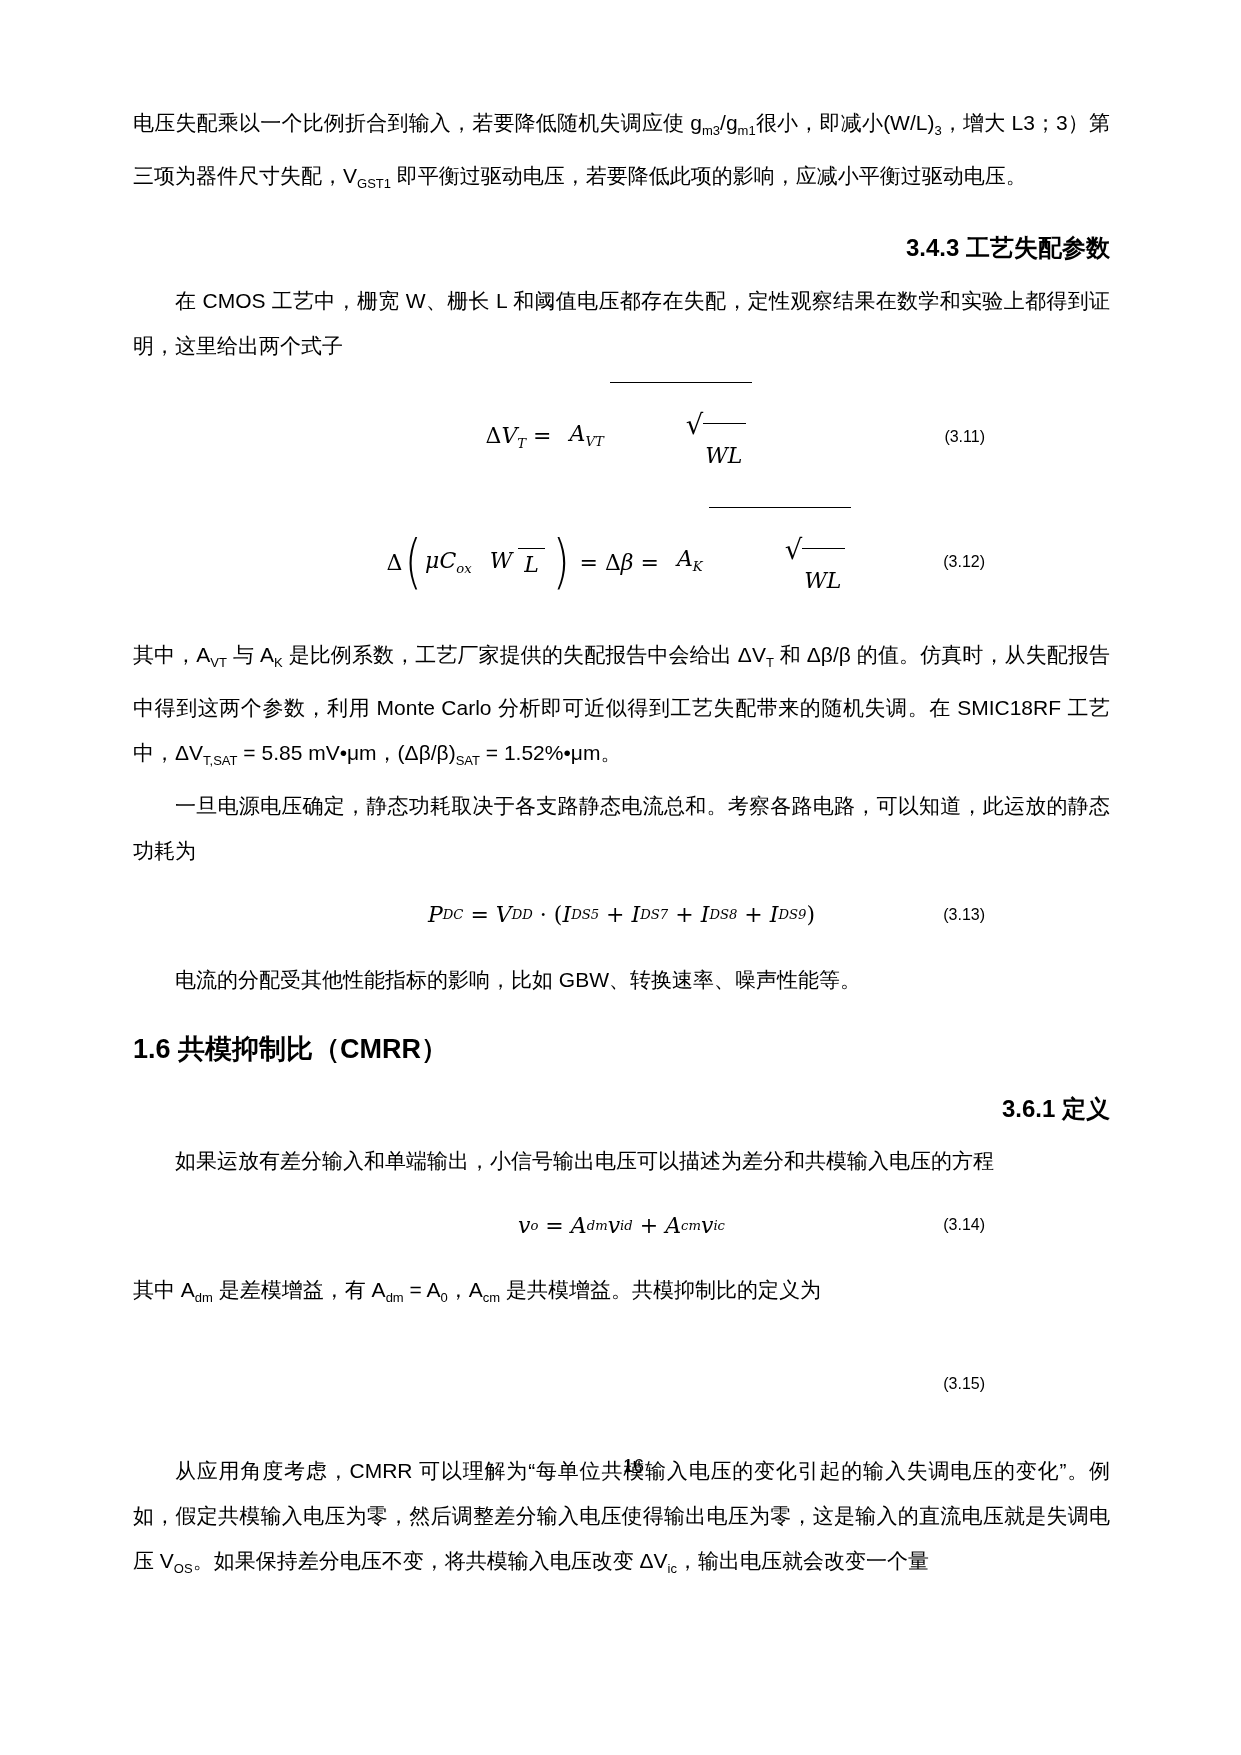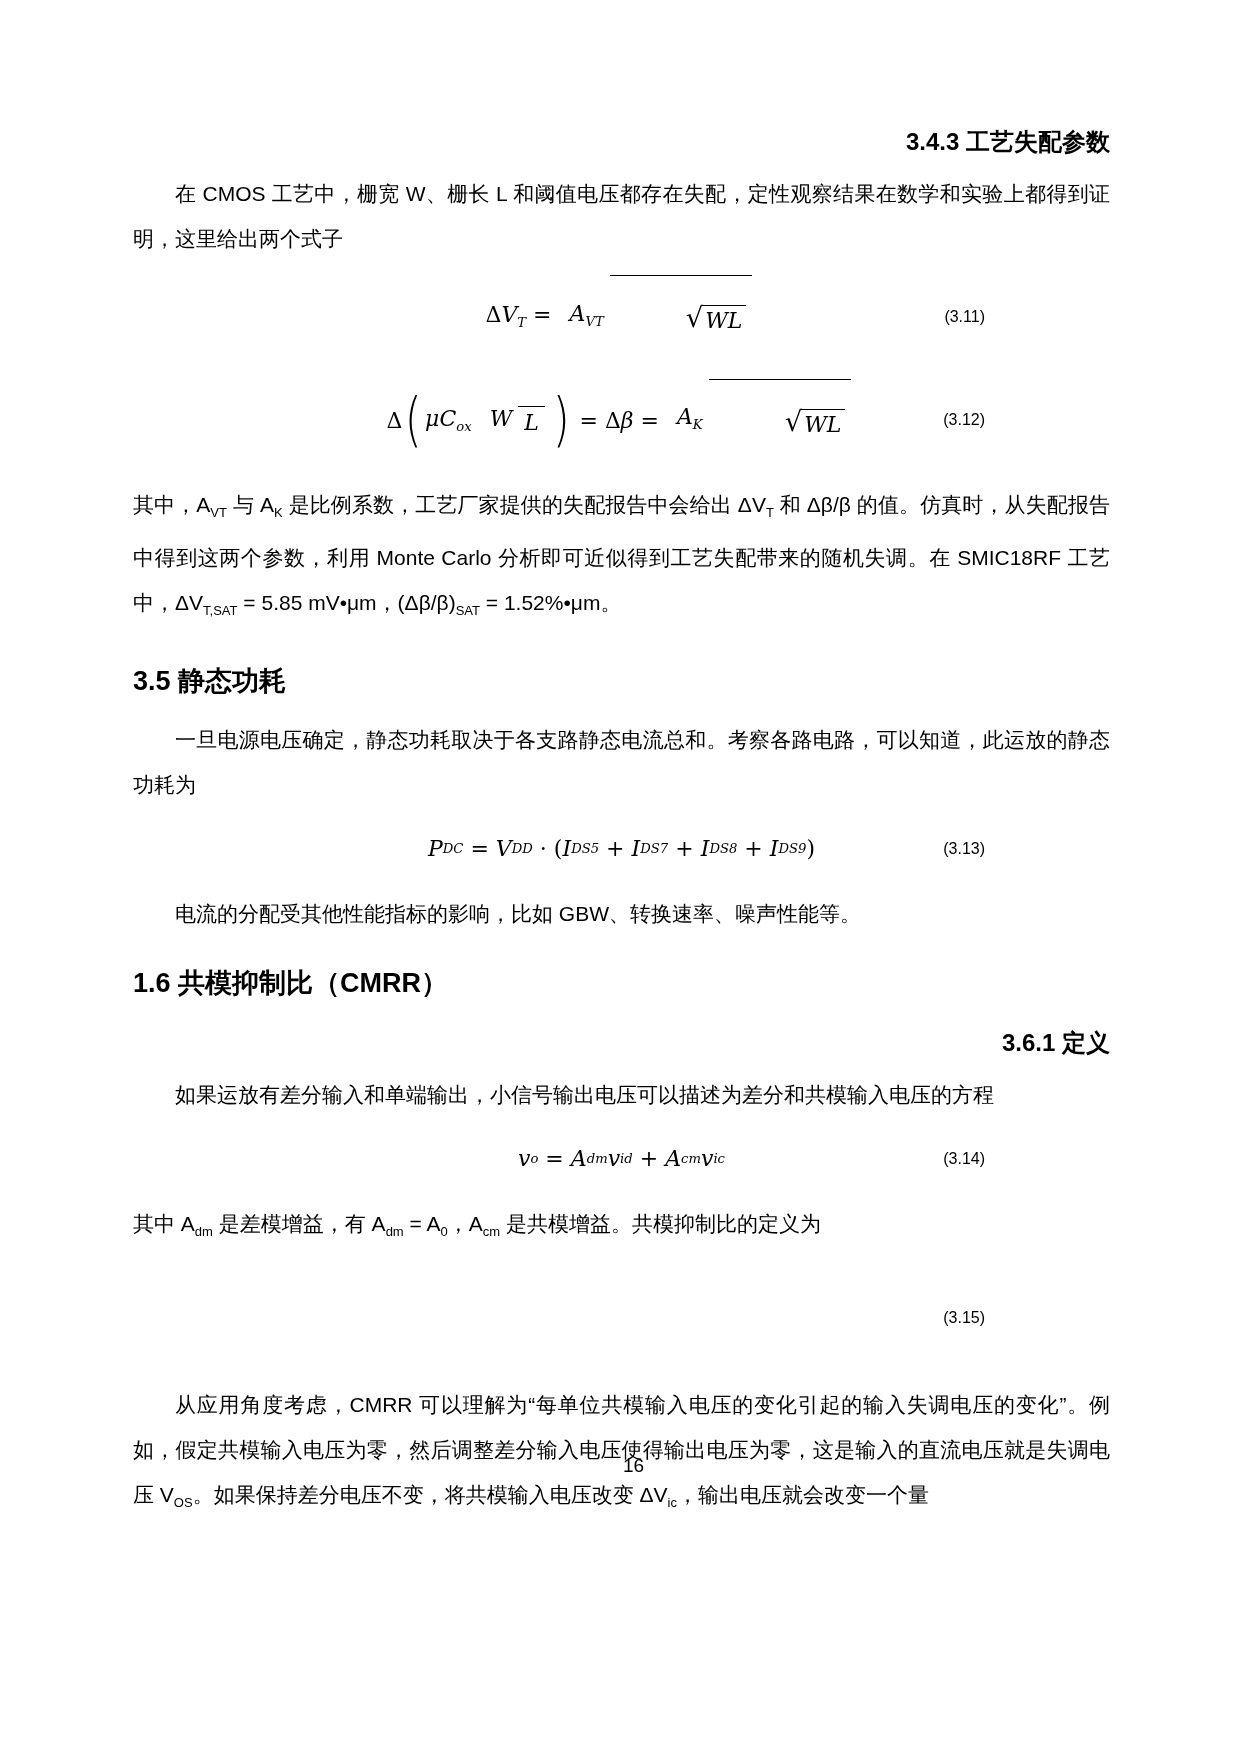--- a/index.html
+++ b/index.html
@@ -67,21 +67,21 @@
     display: inline-flex;
     align-items: center;
     vertical-align: middle;
     margin: 0 5px;
     text-align: center;
   }
   .frac-num { display: block; padding: 0 6px 3px 6px; }
   .frac-den { display: block; border-top: 1.6px solid #000; padding: 3px 6px 0 6px; }
   .sqrt { display: inline-flex; align-items: flex-start; }
   .sqrt-sign { font-size: 1.25em; line-height: 1; }
-  .sqrt-body { border-top: 1.7px solid #000; padding: 2px 4px 0 2px; margin-top: 1px; }
+  .sqrt-body { border-top: 1.7px solid #000; padding: 19px 4px 0 2px; margin-top: 12px; }
   .bigparen {
     font-family: "DejaVu Sans", sans-serif;
     font-weight: 200;
     font-size: 58px;
     line-height: 0.9;
     display: inline-block;
     transform: scaleX(0.75);
   }
   .abs { display: inline-flex; align-items: stretch; margin-left: 4px; }
   .abs-bar { border-left: 1.7px solid #000; margin: 0 2px; }
@@ -94,20 +94,21 @@
     text-align: center;
     font-size: 19px;
     margin-left: 13px;
   }
 </style>
 </head>
 <body>
 
 <div class="page">
 
+  <p class="body-text"><span>电压失配乘以一个比例折合到输入，若要降低随机失调应使 g</span><sub>m3</sub><span>/g</span><sub>m1</sub><span>很小，即减小(W/L)</span><sub>3</sub><span>，增大 L3；3）第三项为器件尺寸失配，V</span><sub>GST1</sub><span> 即平衡过驱动电压，若要降低此项的影响，应减小平衡过驱动电压。</span></p>
 
   <h3 class="h-sub">3.4.3 工艺失配参数</h3>
 
   <p class="body-text indent">
     <span>在 CMOS 工艺中，栅宽 W、栅长 L 和阈值电压都存在失配，定性观察结果在数学和实验上都得到证明，这里给出两个式子</span>
   </p>
 
   <div class="eq-row" style="min-height:80px;">
     <span class="math">
       <span class="tok"><span>Δ</span><i>V</i><sub>T</sub><span> = </span></span>
@@ -143,21 +144,20 @@
             <span class="sqrt-body"><i>WL</i></span>
           </span>
         </span>
       </span>
     </span>
     <span class="eq-label">(3.12)</span>
   </div>
 
   <p class="body-text"><span>其中，A</span><sub>VT</sub><span> 与 A</span><sub>K</sub><span> 是比例系数，工艺厂家提供的失配报告中会给出 ΔV</span><sub>T</sub><span> 和 Δβ/β 的值。仿真时，从失配报告中得到这两个参数，利用 Monte Carlo 分析即可近似得到工艺失配带来的随机失调。在 SMIC18RF 工艺中，ΔV</span><sub>T,SAT</sub><span> = 5.85 mV•μm，(Δβ/β)</span><sub>SAT</sub><span> = 1.52%•μm。</span></p>
 
-  <h2 class="h-section">3.5 静态功耗</h2>
 
   <p class="body-text indent">
     <span>一旦电源电压确定，静态功耗取决于各支路静态电流总和。考察各路电路，可以知道，此运放的静态功耗为</span>
   </p>
 
   <div class="eq-row" style="min-height:56px;">
     <span class="math"><i>P</i><sub>DC</sub><span> = </span><i>V</i><sub>DD</sub><span> · (</span><i>I</i><sub>DS5</sub><span> + </span><i>I</i><sub>DS7</sub><span> + </span><i>I</i><sub>DS8</sub><span> + </span><i>I</i><sub>DS9</sub><span>)</span></span>
     <span class="eq-label">(3.13)</span>
   </div>
 

